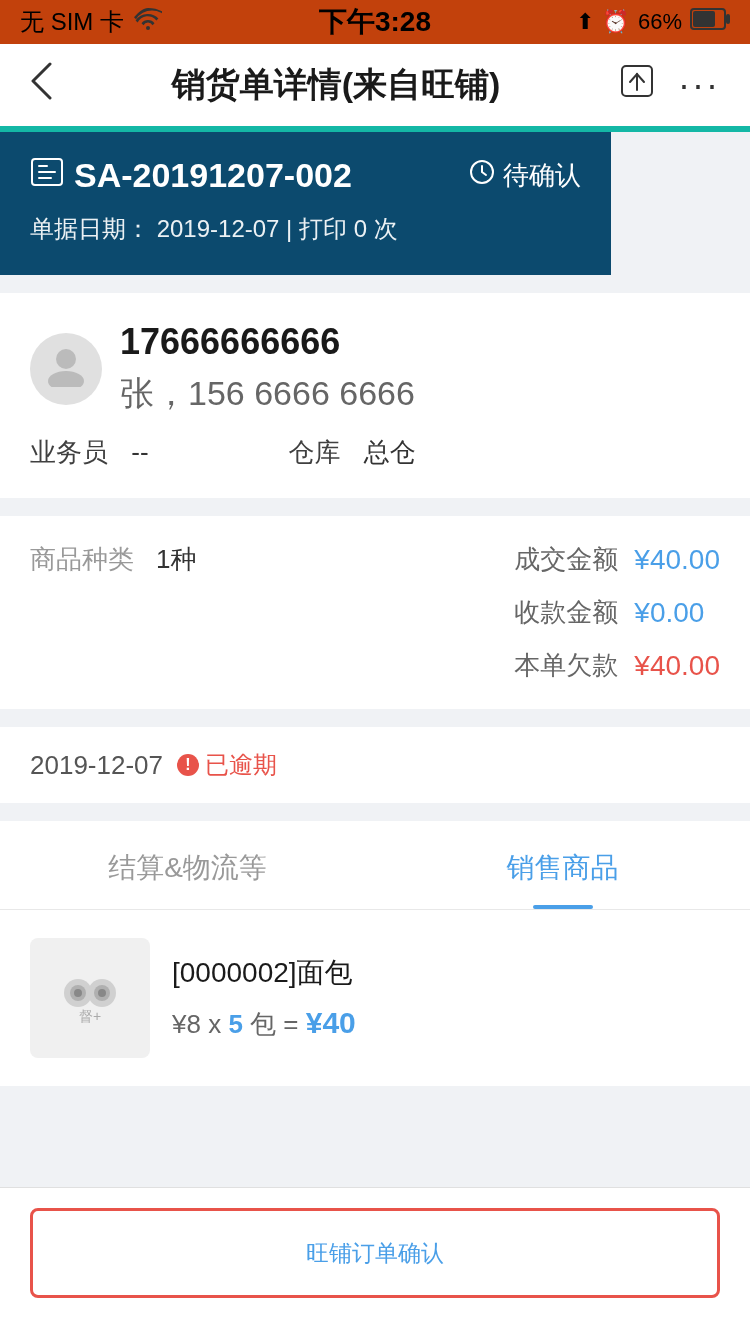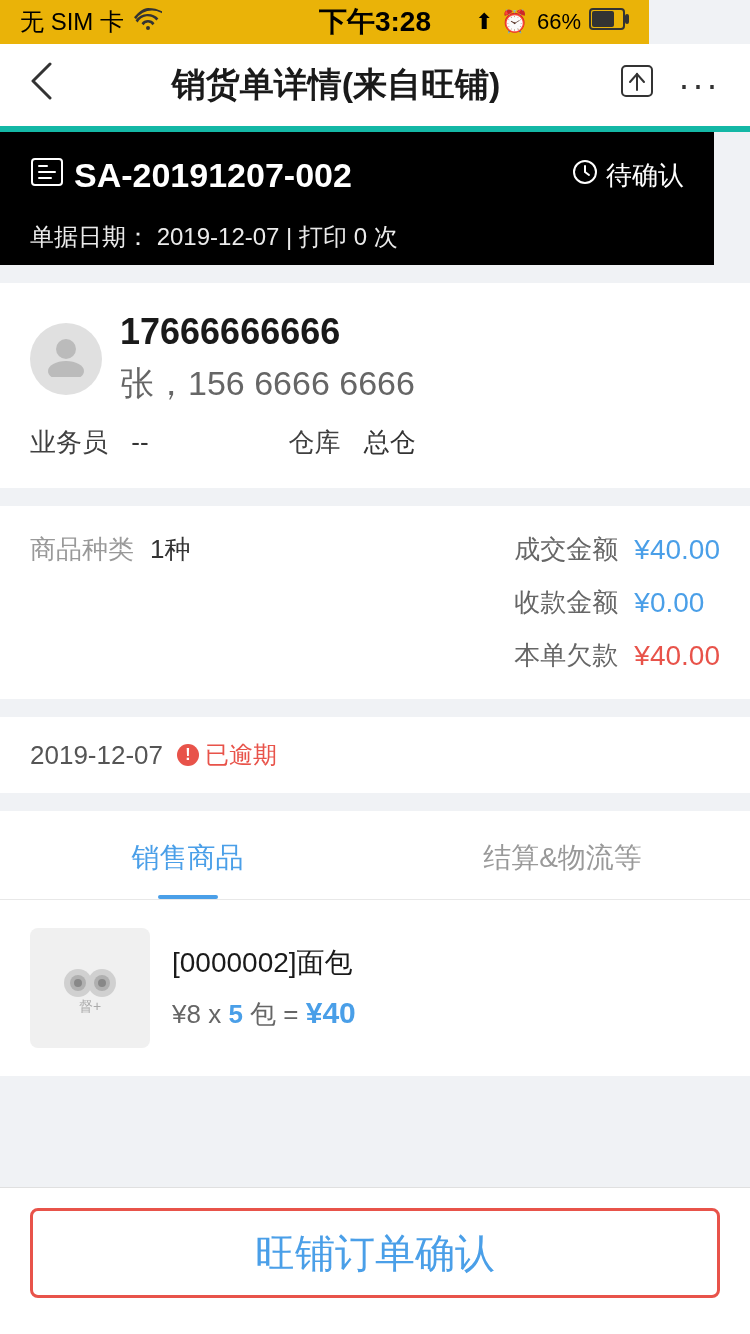--- a/index.html
+++ b/index.html
@@ -8,23 +8,23 @@
       width: 750px;
       min-height: 1334px;
       font-family: -apple-system, "PingFang SC", "Helvetica Neue", Arial, sans-serif;
       background: #f0f2f5;
       position: relative;
       overflow-x: hidden;
     }
 
     
     .status-bar {
-      width: 649px;
+      width: 750px;
       height: 44px;
-      background: #eab308;
+      background: #c2410c;
       display: flex;
       align-items: center;
       justify-content: space-between;
       padding: 0 20px;
       font-size: 26px;
       font-weight: 500;
     }
     .status-left {
       display: flex;
       align-items: center;
@@ -72,23 +72,23 @@
       gap: 24px;
     }
     .nav-action-icon {
       font-size: 32px;
       color: #333;
       cursor: pointer;
     }
 
     
     .order-header {
-      background: #000000;
-      width: 714px;
-      padding: 24px 30px 12px;
+      background: #0c4a6e;
+      width: 611px;
+      padding: 24px 30px 30px;
     }
     .order-header-top {
       display: flex;
       align-items: center;
       justify-content: space-between;
     }
     .order-id {
       font-size: 34px;
       font-weight: 700;
       color: #fff;
@@ -97,21 +97,21 @@
       gap: 10px;
     }
     .order-status {
       display: flex;
       align-items: center;
       gap: 8px;
       font-size: 26px;
       color: #fff;
     }
     .order-date {
-      margin-top: 26px;
+      margin-top: 18px;
       font-size: 24px;
       color: rgba(255,255,255,0.92);
     }
 
     
     .card {
       background: #fff;
       margin-top: 18px;
       padding: 28px 30px;
     }
@@ -161,21 +161,21 @@
       padding: 26px 30px;
     }
     .summary-row {
       display: flex;
       align-items: flex-start;
       justify-content: space-between;
     }
     .summary-left {
       display: flex;
       align-items: center;
-      gap: 16px;
+      gap: 22px;
       font-size: 26px;
       color: #666;
     }
     .summary-label { color: #999; }
     .summary-count { color: #333; }
     .summary-right {
       display: flex;
       flex-direction: column;
       gap: 18px;
     }
@@ -302,21 +302,21 @@
       background: #fff;
       padding: 20px 30px 36px;
       border-top: 1px solid #e0e0e0;
     }
     .confirm-btn {
       width: 100%;
       height: 90px;
       border: 3px solid #e8534a;
       background: #fff;
       border-radius: 8px;
-      font-size: 40px;
+      font-size: 23px;
       color: #4a9fe8;
       cursor: pointer;
       display: flex;
       align-items: center;
       justify-content: center;
       font-weight: 500;
     }
 
     
     .bottom-spacer { height: 160px; }
@@ -458,25 +458,25 @@
 <div class="due-date-card">
   <span>2019-12-07</span>
   <span class="overdue-badge">
     <span class="overdue-dot">!</span>
     <span>已逾期</span>
   </span>
 </div>
 
 <div class="tabs-card">
   <div class="tabs-row">
+    <div class="tab">
+      <span>结算&amp;物流等</span>
+    </div>
     <div class="tab active">
       <span>销售商品</span>
-    </div>
-    <div class="tab">
-      <span>结算&amp;物流等</span>
     </div>
   </div>
 
   <div class="product-item">
     <div class="product-thumb">
       <span class="product-thumb-inner">
         <svg width="80" height="60" viewBox="0 0 80 60">
 
           <circle cx="28" cy="30" r="14" fill="#d0d0d0"></circle>
           <circle cx="52" cy="30" r="14" fill="#d0d0d0"></circle>

